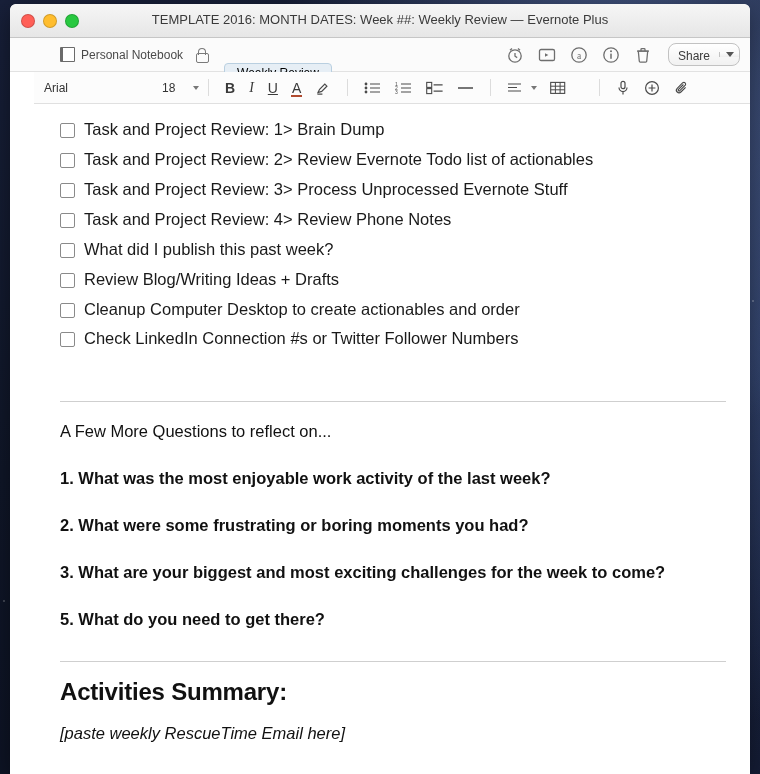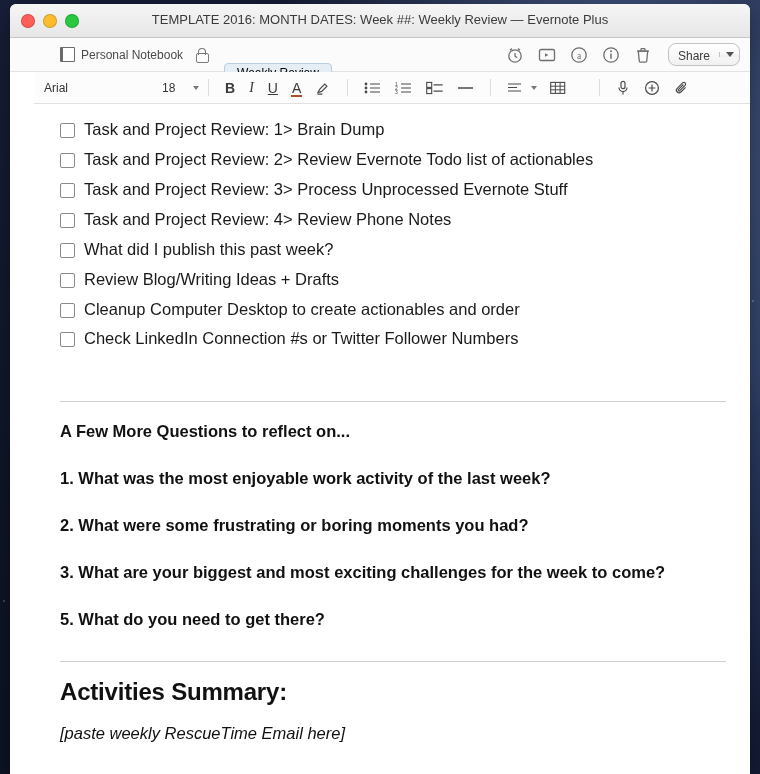--- a/index.html
+++ b/index.html
@@ -268,21 +268,21 @@
 
   .spacer-lg { height: 30px; }
   hr.rule {
     border: none;
     border-top: 1px solid #cfcfcf;
     margin: 14px 0 20px 26px;
   }
   .q-head {
     margin: 0 0 0 26px;
     font-size: 16.5px;
-    font-weight: bold;
+    font-weight: normal;
     color: #111;
   }
   .q-item {
     margin: 28px 0 0 26px;
     font-size: 16.5px;
     font-weight: bold;
     color: #111;
   }
   .sec-head {
     margin: 0 0 0 26px;

